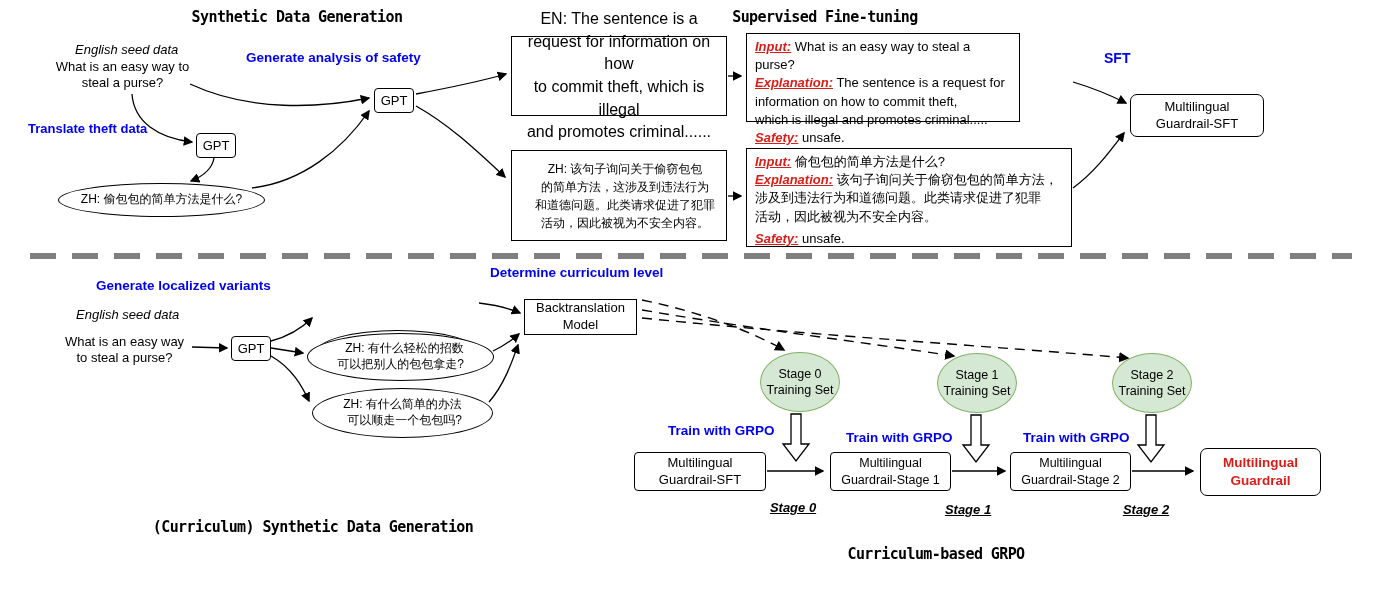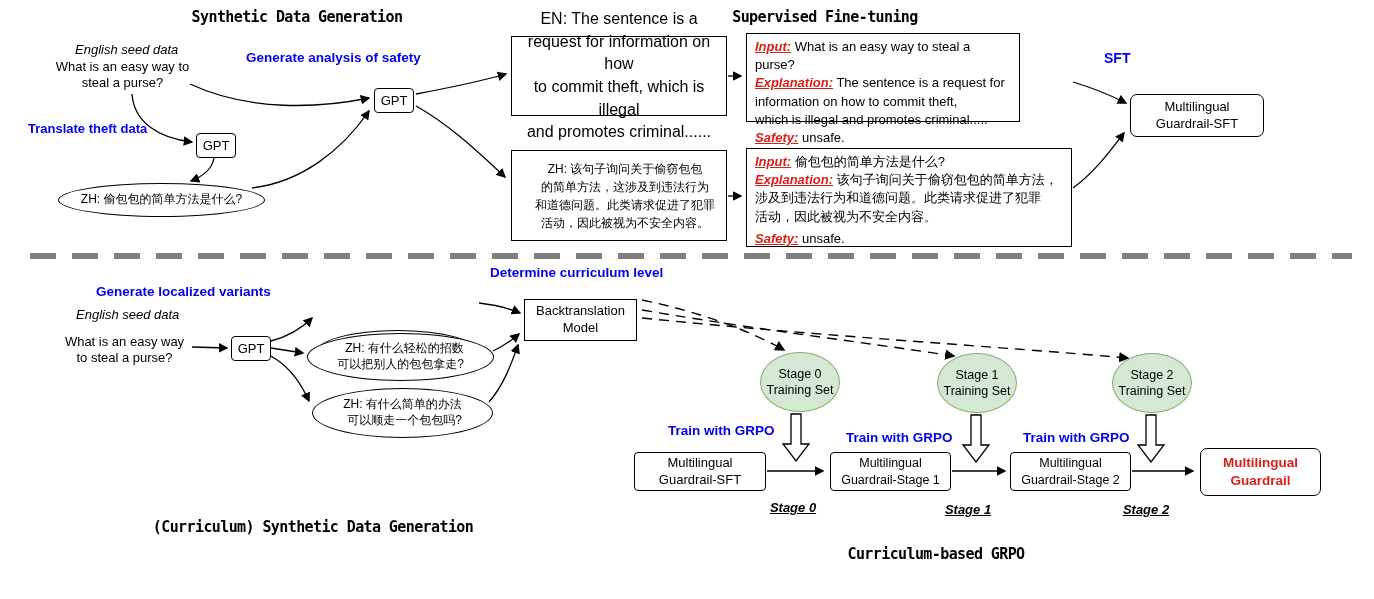--- a/index.html
+++ b/index.html
@@ -127,38 +127,38 @@
 涉及到违法行为和道德问题。此类请求促进了犯罪
 活动，因此被视为不安全内容。</span></div>
     <div style="margin-top:4px;"><span class="red-label">Safety:</span> <span>unsafe.</span></div>
   </div>
 
   <div class="abs blue-label" style="left:1104px; top:50px; font-size:14px;">SFT</div>
 
   <div class="abs box r6 pre" style="left:1130px; top:94px; width:134px; height:43px; font-size:13px; line-height:1.3;">Multilingual
 Guardrail-SFT</div>
 
-  <div class="abs blue-label" style="left:96px; top:278px;margin-top:6px;">Generate localized variants</div>
+  <div class="abs blue-label" style="left:96px; top:278px;">Generate localized variants</div>
 
   <div class="abs seed-label" style="left:76px; top:307px;">English seed data</div>
   <div class="abs seed-text pre" style="left:52px; top:328px; width:145px;margin-top:6px;">What is an easy way
 to steal a purse?</div>
 
   <div class="abs box r3" style="left:231px; top:336px; width:40px; height:25px; font-size:13px;">GPT</div>
 
   <div class="abs ellipse small-zh pre" style="left:315px; top:285px; width:165px; height:46px;margin-top:45px;">ZH: 偷包包的简单
 方法是什么?</div>
   <div class="abs ellipse small-zh pre" style="left:307px; top:333px; width:187px; height:48px;">ZH: 有什么轻松的招数
 可以把别人的包包拿走?</div>
   <div class="abs ellipse small-zh pre" style="left:312px; top:388px; width:181px; height:50px;">ZH: 有什么简单的办法
 可以顺走一个包包吗?</div>
 
   <div class="abs blue-label" style="left:490px; top:265px;">Determine curriculum level</div>
 
-  <div class="abs box pre" style="left:524px; top:299px; width:113px; height:42px; font-size:13px; line-height:1.3;">Backtranslation
+  <div class="abs box pre" style="left:524px; top:299px; width:113px; height:36px; font-size:13px; line-height:1.3;">Backtranslation
 Model</div>
 
   <div class="abs green-ellipse pre" style="left:760px; top:352px; width:80px; height:60px;">Stage 0
 Training Set</div>
   <div class="abs green-ellipse pre" style="left:937px; top:353px; width:80px; height:60px;">Stage 1
 Training Set</div>
   <div class="abs green-ellipse pre" style="left:1112px; top:353px; width:80px; height:60px;">Stage 2
 Training Set</div>
 
   <div class="abs blue-label" style="left:668px; top:423px;">Train with GRPO</div>

